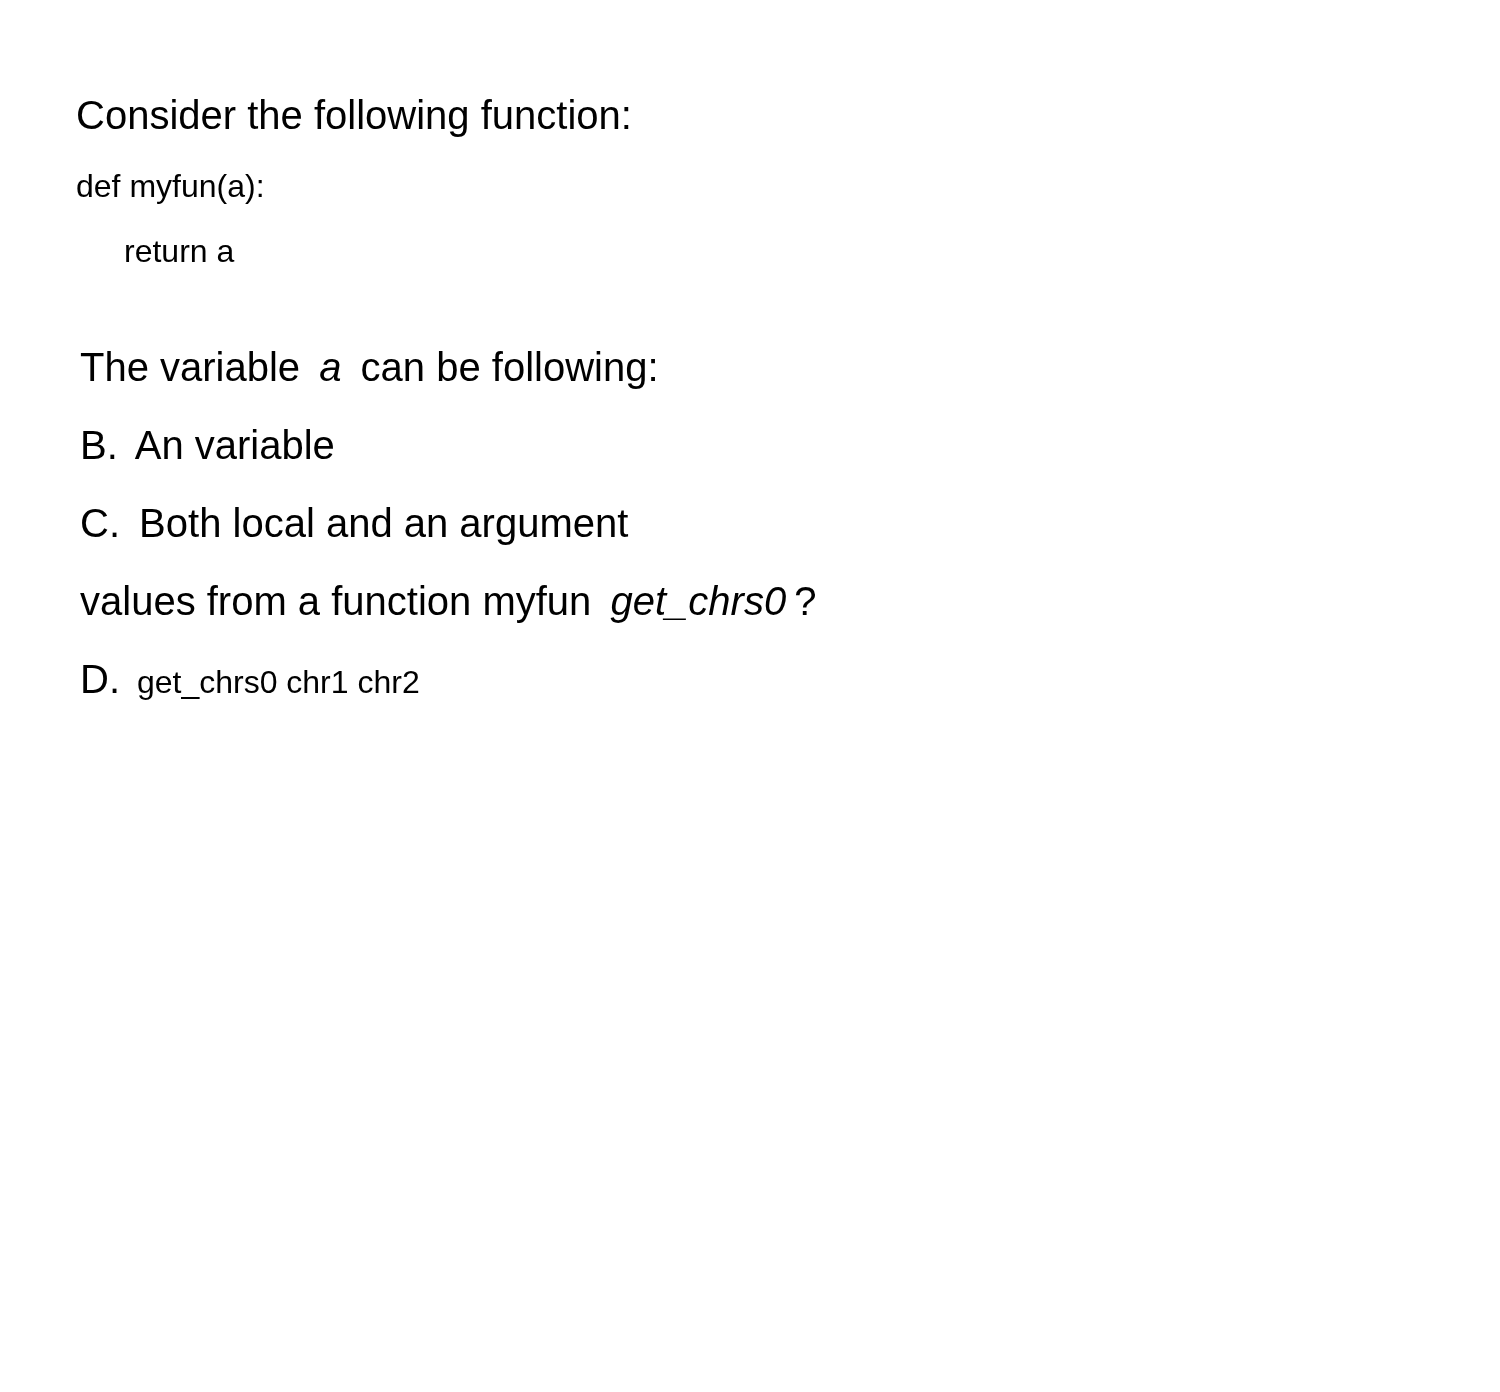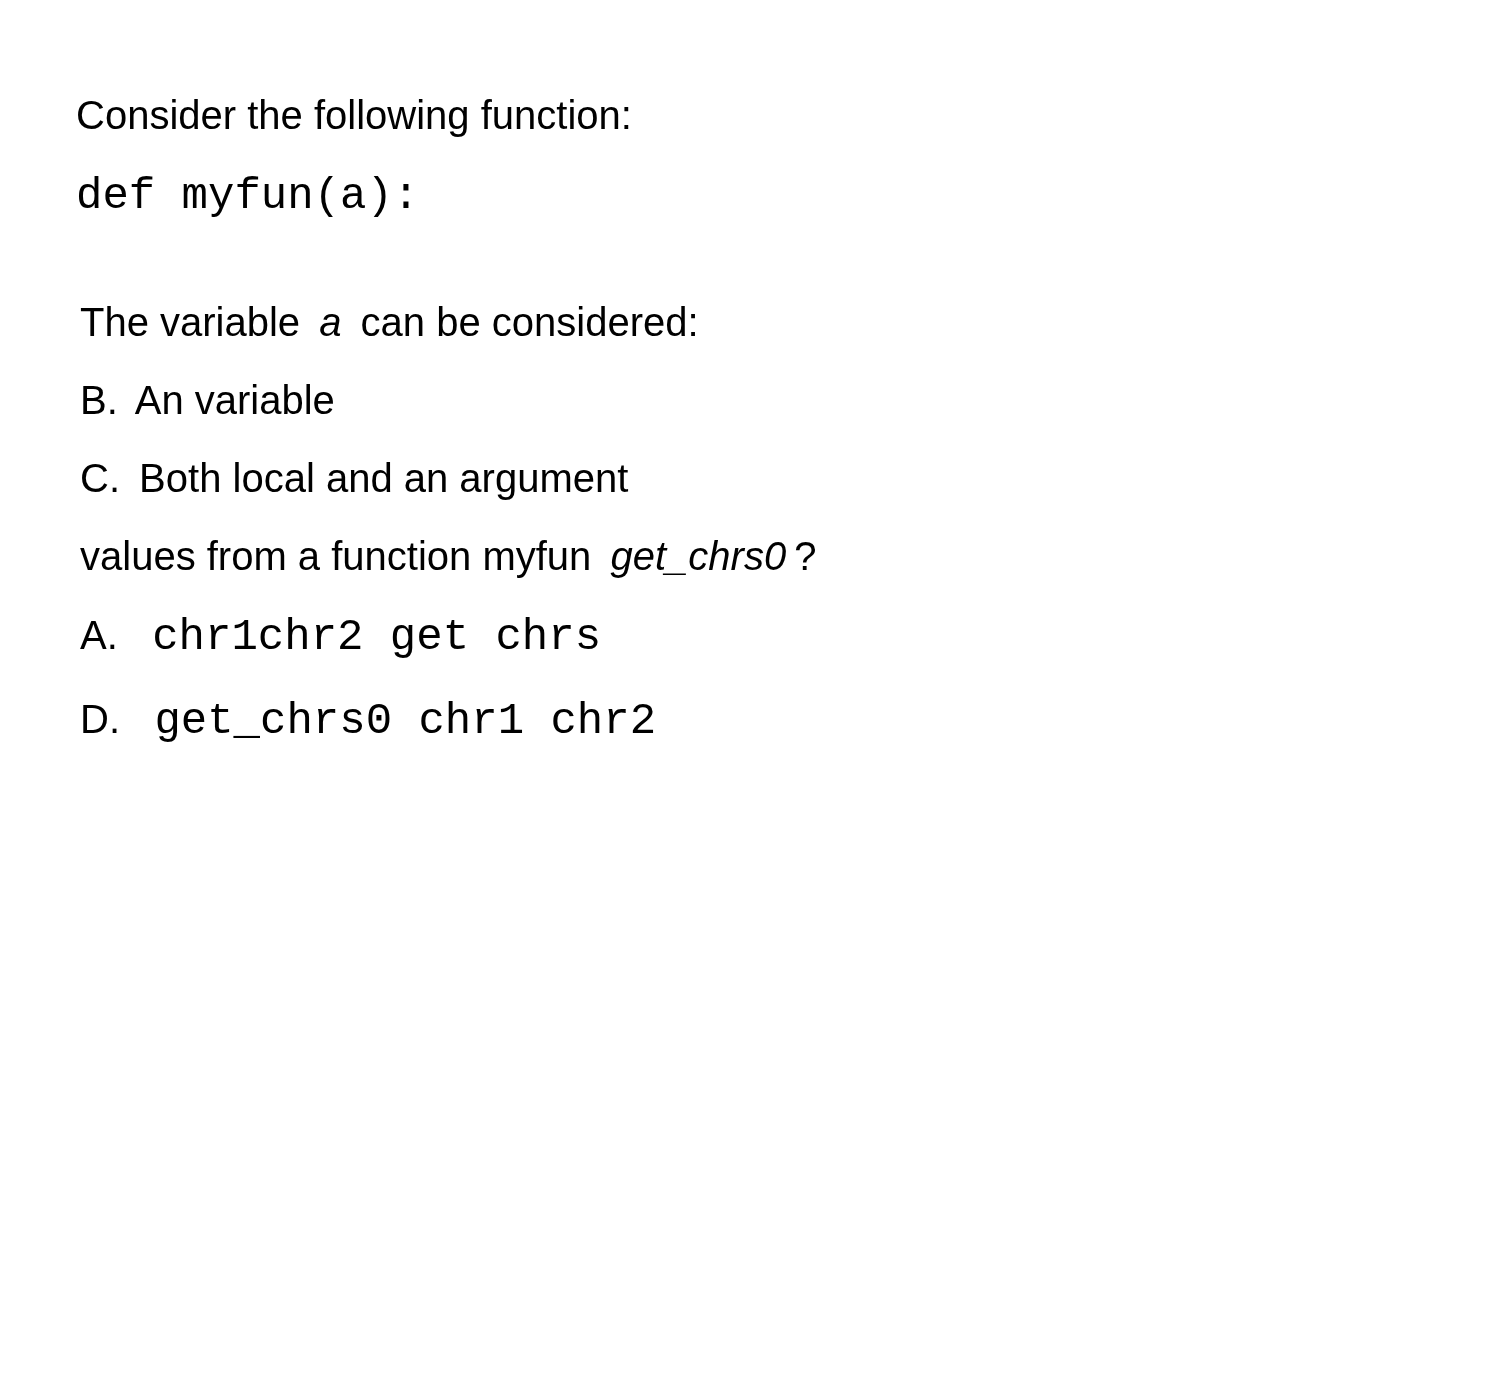--- a/index.html
+++ b/index.html
@@ -16,22 +16,22 @@
       padding: 70px 60px;
     }
     .content {
       font-size: 40px;
       line-height: 1.65;
     }
     .text-line {
       margin-bottom: 12px;
     }
     .code {
-      font-family: Liberation Mono, monospace;
-      font-size: 44px;
+      font-family: Liberation Sans, sans-serif;
+      font-size: 32px;
     }
     .code-indent {
       padding-left: 48px;
     }
     .italic {
       font-style: italic;
     }
     .spacer {
       height: 40px;
     }
@@ -42,38 +42,36 @@
       font-family: -apple-system, BlinkMacSystemFont, "Segoe UI", Helvetica, Arial, sans-serif;
     }
   </style>
 </head>
 <body>
 
 <div class="content">
 
   <div class="text-line">Consider the following function:</div>
   <div class="text-line code">def myfun(a):</div>
+  <div class="text-line code code-indent">return a</div>
 
   <div class="spacer"></div>
 
   <div class="text-line">
-    <span>The variable </span><span class="italic">a</span><span> can be considered:</span>
+    <span>The variable </span><span class="italic">a</span><span> can be following:</span>
   </div>
 
   <div class="option">
     <span class="option-label">B.</span><span> An variable</span>
   </div>
   <div class="option">
     <span class="option-label">C.</span><span> Both local and an argument</span>
   </div>
 
   <div class="text-line">
     <span>values from a function myfun </span><span class="italic">get_chrs0</span><span>?</span>
   </div>
 
   <div class="option">
-    <span class="option-label">A.</span><span class="code"> chr1chr2 get chrs</span>
-  </div>
-  <div class="option">
     <span class="option-label">D.</span><span class="code"> get_chrs0 chr1 chr2</span>
   </div>
 
 </div>
 
 </body></html>

